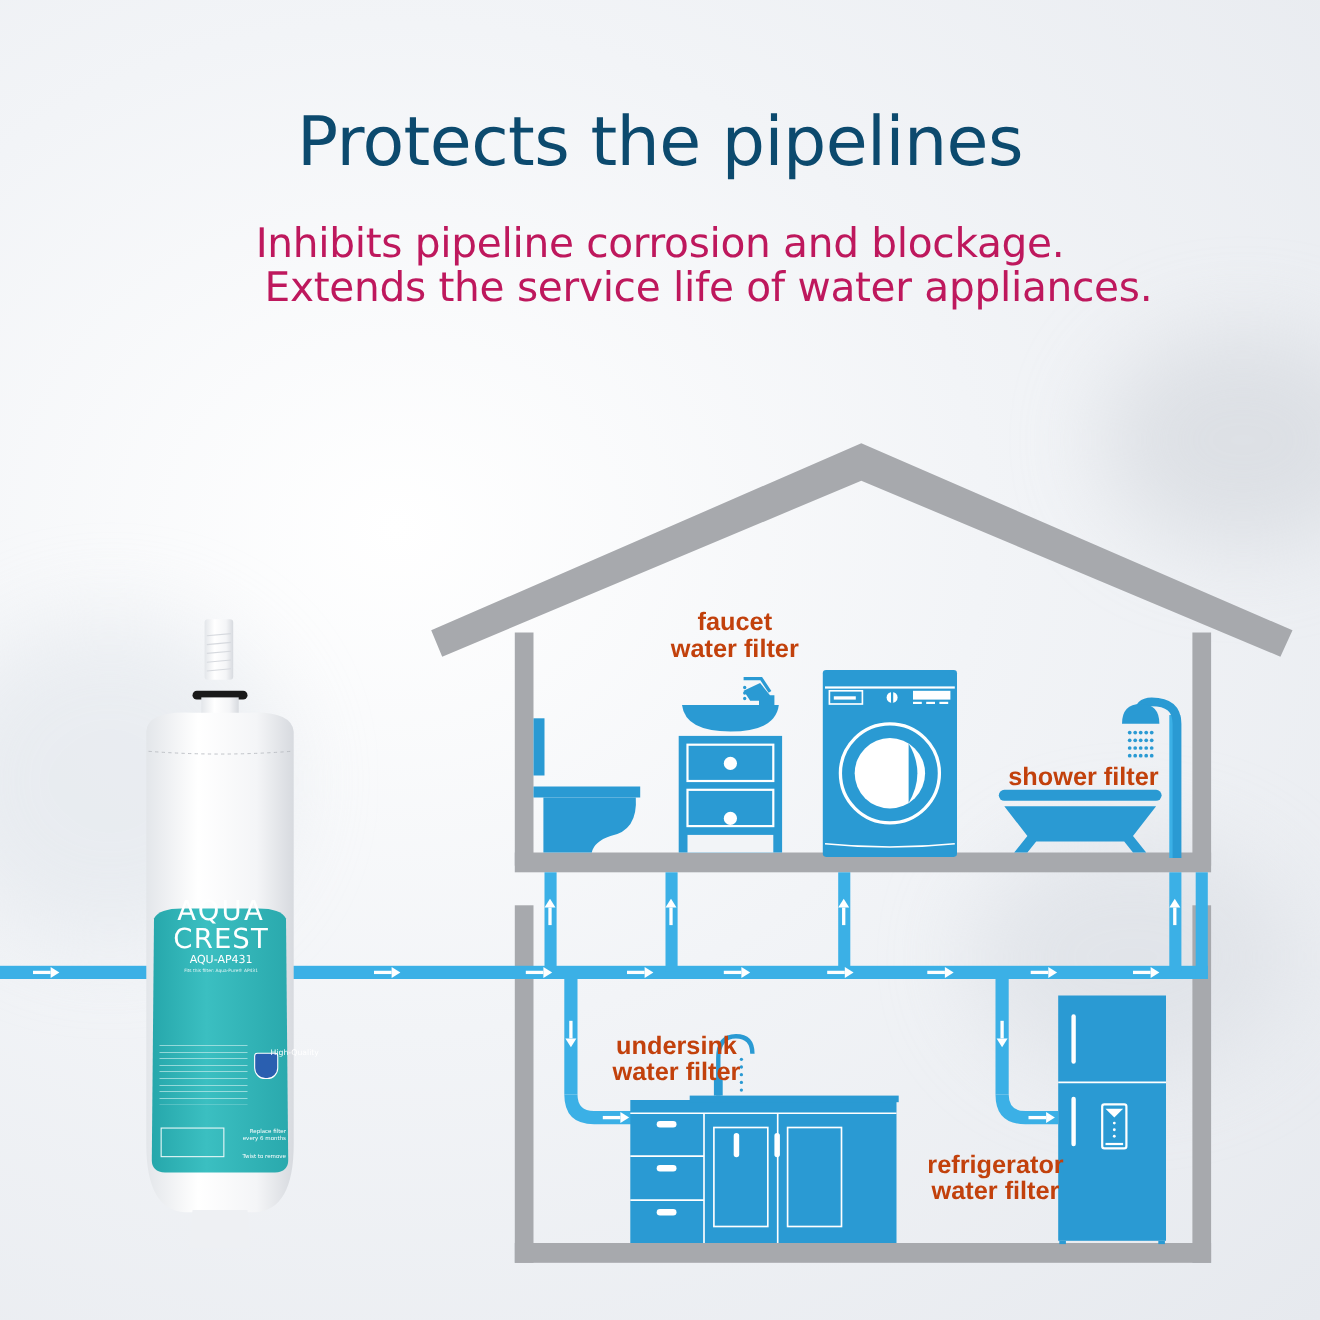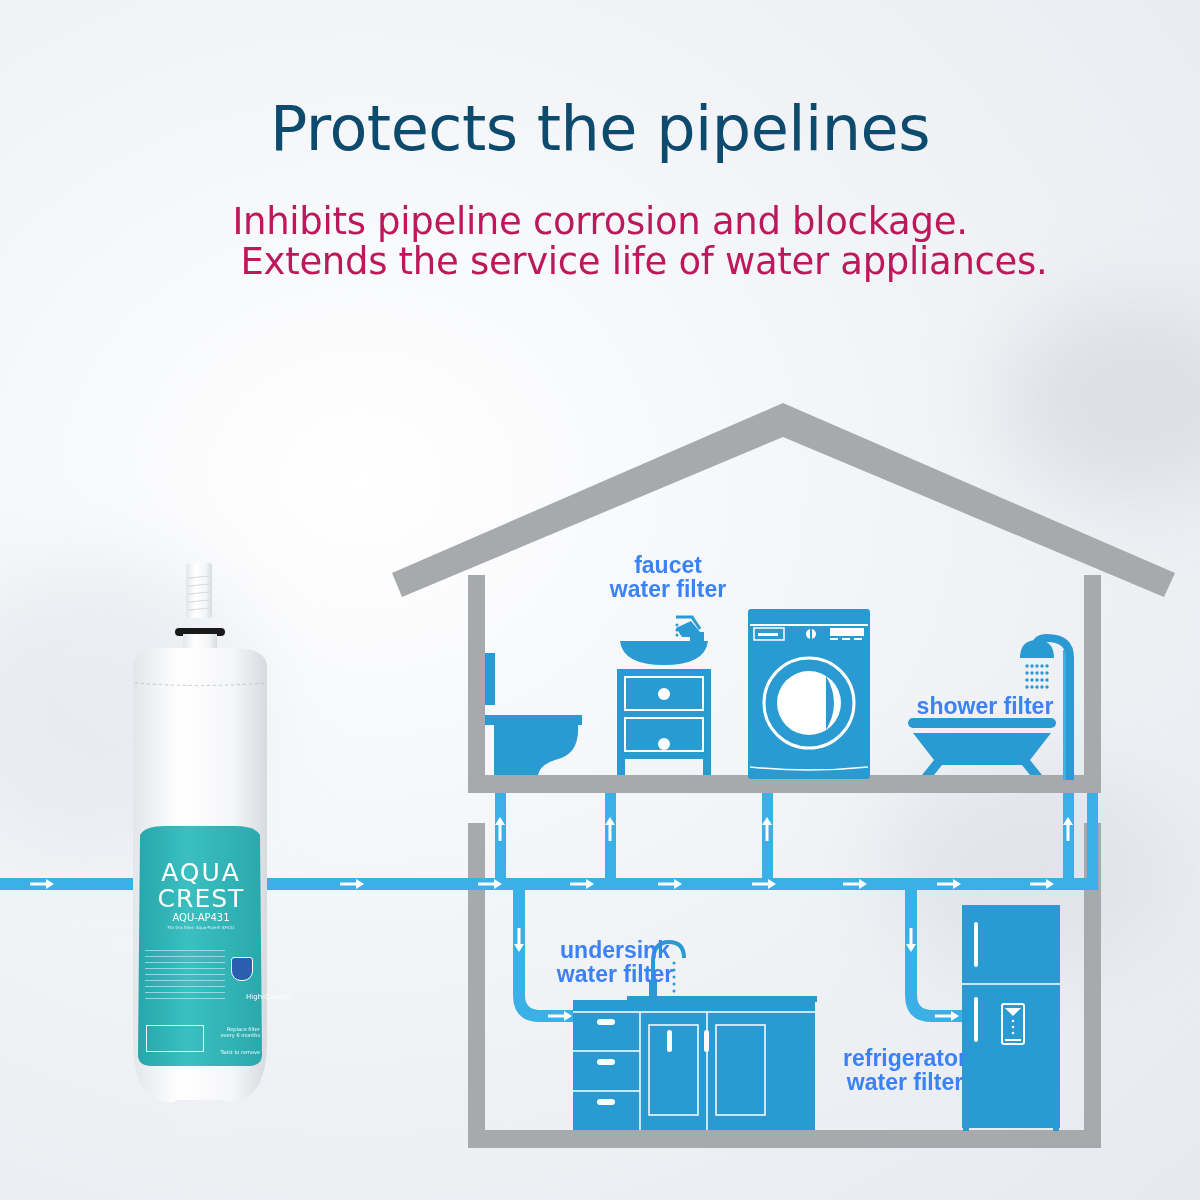--- a/index.html
+++ b/index.html
@@ -6,21 +6,21 @@
   body { width:1200px; height:1200px; overflow:hidden; position:relative;
     background: radial-gradient(ellipse at 30% 40%, #ffffff 0%, #f2f4f7 45%, #e6e9ee 100%);
     font-family: "DejaVu Sans", sans-serif; }
   .bg-blur { position:absolute; border-radius:50%; filter:blur(40px); opacity:.55; }
   .title { position:absolute; top:92px; left:0; width:1200px; text-align:center;
     font-family:"DejaVu Sans", sans-serif; font-size:62px; color:#0c4a6e; letter-spacing:-0.5px; margin:0; font-weight:normal; }
   .subtitle { position:absolute; left:0; width:1200px; text-align:center;
     font-family:"DejaVu Sans", sans-serif; font-size:37px; color:#be185d; margin:0; letter-spacing:-0.3px; }
   .sub1 { top:200px; } .sub2 { top:240px;padding-left:44px; }
   svg.scene { position:absolute; left:0; top:0; }
-  .label-html { position:absolute; font-family:"Liberation Sans", sans-serif; font-weight:bold; color:#3b82f6; font-size:23px; line-height:24px; text-align:center; }
+  .label-html { position:absolute; font-family:"Liberation Sans", sans-serif; font-weight:bold; color:#c2410c; font-size:23px; line-height:24px; text-align:center; }
 </style>
 </head>
 <body>
 
 <div class="bg-blur" style="left:1000px;top:300px;width:260px;height:200px;background:#cfd3d9;"></div>
 <div class="bg-blur" style="left:-60px;top:560px;width:320px;height:300px;background:#dfe4ea;"></div>
 <div class="bg-blur" style="left:880px;top:760px;width:300px;height:220px;background:#d8dce2;"></div>
 
 <h1 class="title">Protects the pipelines</h1>
 <p class="subtitle sub1">Inhibits pipeline corrosion and blockage.</p>
@@ -268,28 +268,28 @@
     </g>
     <rect x="175" y="628" width="50" height="8" rx="4" fill="#1a1a1a"></rect>
     <rect x="183" y="634" width="34" height="16" fill="url(#cyl)"></rect>
     <path d="M133,665 Q134,646 175,648 L225,648 Q265,646 267,665 L267,1040 Q267,1100 232,1102 L168,1102 Q133,1100 133,1040 Z" fill="url(#cyl)"></path>
     <path d="M135,683 Q200,688 265,683" stroke="#b8bcc2" stroke-width="0.8" stroke-dasharray="3,3" fill="none"></path>
     <path d="M140,835 Q145,826 165,826 L235,826 Q255,826 260,835 L262,1055 Q262,1065 250,1066 L150,1066 Q138,1065 138,1055 Z" fill="url(#lab)"></path>
     <polygon points="175,1100 225,1100 228,1135 172,1135" fill="#eef0f3"></polygon>
   </g>
 </svg>
 
-<div style="position:absolute;left:140px;top:860px;width:122px;text-align:center;color:#fff;font-family:'DejaVu Sans',sans-serif;">
+<div style="position:absolute;left:140px;top:815px;width:122px;text-align:center;color:#fff;font-family:'DejaVu Sans',sans-serif;">
   <div style="font-size:25px;letter-spacing:2px;line-height:26px;">AQUA</div>
   <div style="font-size:25px;letter-spacing:1px;line-height:26px;">CREST</div>
   <div style="font-size:10px;margin-top:0;">AQU-AP431</div>
   <div style="font-size:4px;opacity:.85;margin-top:2px;">Fits this filter: Aqua-Pure® AP431</div>
 </div>
 <div style="position:absolute;left:231px;top:957px;width:20px;height:22px;background:#2a5fb0;border-radius:3px 3px 10px 10px;border:1px solid #fff;"></div>
-<div style="position:absolute;left:215px;top:993px;width:48px;color:#fff;font-size:7px;font-family:'DejaVu Sans',sans-serif;padding-left:31px;">High-Quality</div>
+<div style="position:absolute;left:215px;top:953px;width:48px;color:#fff;font-size:7px;font-family:'DejaVu Sans',sans-serif;padding-left:31px;">High-Quality</div>
 <div style="position:absolute;left:145px;top:950px;width:80px;height:54px;background:repeating-linear-gradient(#bfeaea 0 1px, transparent 1px 6px);opacity:.7;"></div>
 <div style="position:absolute;left:146px;top:1025px;width:56px;height:25px;border:1px solid #e8f8f8;"></div>
 <div style="position:absolute;left:215px;top:1026px;width:45px;color:#fff;font-size:5px;text-align:right;font-family:'DejaVu Sans',sans-serif;">Replace filter every 6 months</div>
 <div style="position:absolute;left:205px;top:1049px;width:55px;color:#fff;font-size:5px;text-align:right;font-family:'DejaVu Sans',sans-serif;">Twist to remove</div>
 
 <div class="label-html" style="left:583px;top:553px;width:170px;">
   <div>faucet</div>
   <div>water filter</div>
 </div>
 <div class="label-html" style="left:905px;top:694px;width:160px;">

